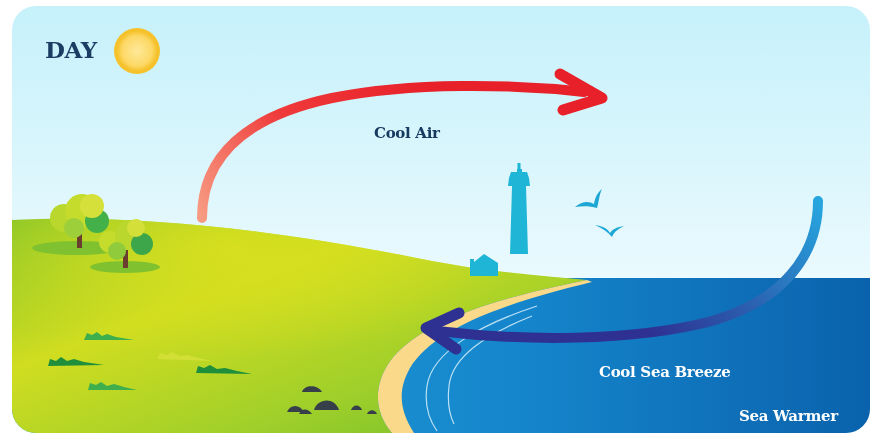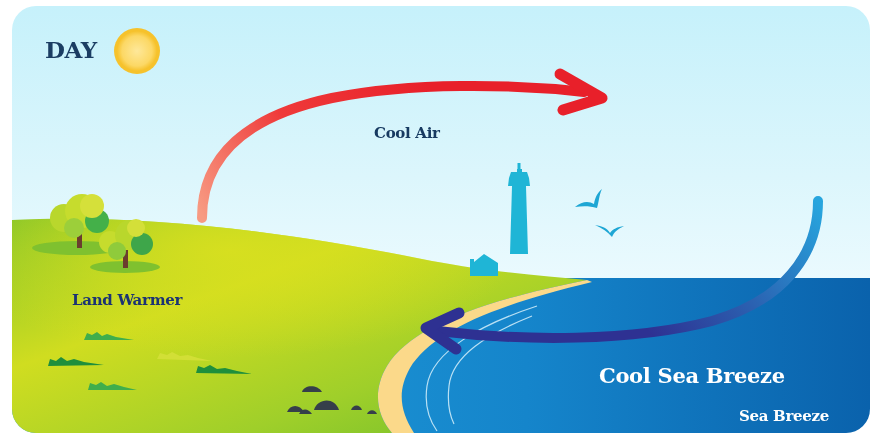--- a/index.html
+++ b/index.html
@@ -53,21 +53,21 @@
     }
     .land {
       left: 60px;
       top: 285px;
       font-size: 15px;
       color: #1b3373;
     }
     .breeze {
       left: 587px;
       top: 357px;
-      font-size: 21px;
+      font-size: 15px;
       color: #ffffff;
     }
     .sea {
       left: 727px;
       top: 401px;
       font-size: 15px;
       color: #ffffff;
     }
   </style>
 </head>
@@ -182,16 +182,15 @@
     </g>
 
     <g>
       <path d="M806 195 C 806 250, 770 295, 700 315 C 620 336, 510 335, 425 325" fill="none" stroke="url(#coolGrad)" stroke-width="10" stroke-linecap="round"></path>
       <path d="M447 307 L 414 322 L 444 343" fill="none" stroke="#2e3192" stroke-width="11" stroke-linecap="round" stroke-linejoin="round"></path>
     </g>
   </svg>
 
   <div class="label title">DAY</div>
   <div class="label warm">Cool Air</div>
-  <div class="label land">Land Warmer</div>
   <div class="label breeze">Cool Sea Breeze</div>
-  <div class="label sea">Sea Breeze</div>
+  <div class="label sea">Sea Warmer</div>
 </div>
 
 </body></html>

